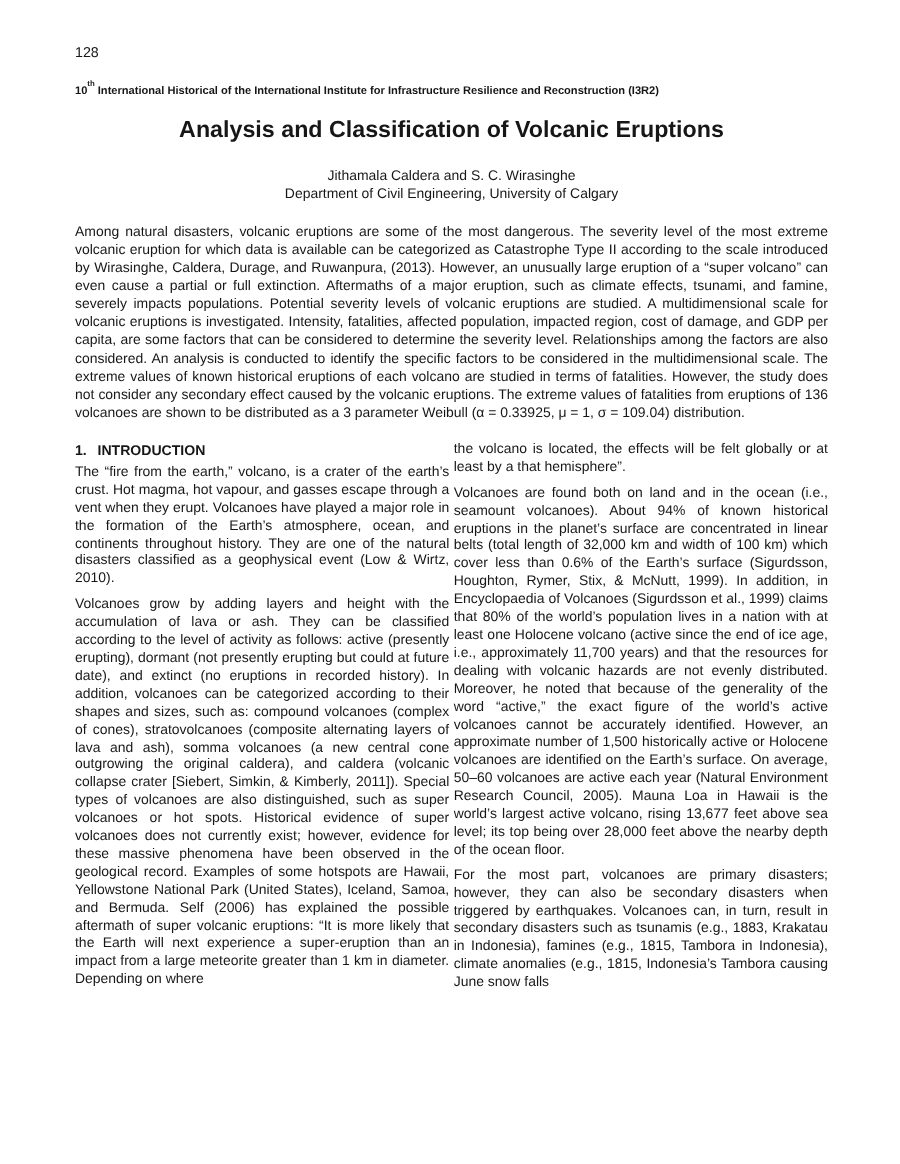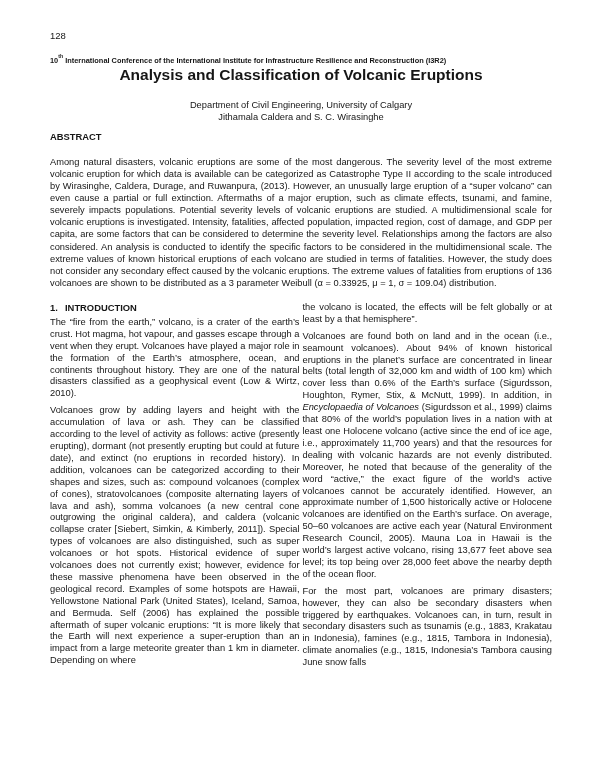--- a/index.html
+++ b/index.html
@@ -7,50 +7,49 @@
   body {
     width: 600px; height: 776px;
     font-family: "Liberation Sans", sans-serif;
     color: #161616;
     overflow: hidden;
   }
   .page { width: 600px; height: 736px; padding: 30px 48px 0 50px; background: #fff; }
   .page-number { font-size: 9.5px; }
   .conf-header { margin-top: 13px; font-weight: bold; font-size: 7.4px; line-height: 9.4px; }
   .conf-header sup { font-size: 5.2px; position: relative; top: -2px; }
-  .paper-title { text-align: center; font-weight: bold; font-size: 15.5px; line-height: 18px; }
+  .paper-title { margin-top: 13px; text-align: center; font-weight: bold; font-size: 15.5px; line-height: 18px; }
   .byline { margin-top: 15px; text-align: center; font-size: 9.3px; line-height: 12px; }
   .abstract-heading { margin-top: 8px; font-weight: bold; font-size: 9.4px; line-height: 12px; }
   .abstract-text { margin-top: 13px; font-size: 9.3px; line-height: 12.1px; text-align: justify; }
   .columns { margin-top: 13px; display: flex; gap: 3px; }
   .col { flex: 1 1 0; font-size: 9.3px; line-height: 11.9px; text-align: justify; }
   .col p { margin: 0 0 5px 0; }
   .section-heading { font-size: 9.4px; font-weight: bold; line-height: 12px; margin-bottom: 3px; text-align: left; }
   .section-number { display: inline-block; width: 15px; }
-  .em { font-style: italic; }
+  .em { }
 </style>
 </head>
 <body>
 
 <div class="page">
 
   <div class="page-number">128</div>
 
   <div class="conf-header">
-    <div><span>10</span><sup>th</sup><span> International Conference of the International Institute for Infrastructure Resilience and Reconstruction (I3R2)</span></div>
+    <div><span>10</span><sup>th</sup><span> International Historical of the International Institute for Infrastructure Resilience and Reconstruction (I3R2)</span></div>
   </div>
 
   <h1 class="paper-title">Analysis and Classification of Volcanic Eruptions</h1>
 
   <div class="byline">
+    <div>Jithamala Caldera and S. C. Wirasinghe</div>
     <div>Department of Civil Engineering, University of Calgary</div>
-    <div>Jithamala Caldera and S. C. Wirasinghe</div>
   </div>
 
-  <h2 class="abstract-heading">ABSTRACT</h2>
   <p class="abstract-text">Among natural disasters, volcanic eruptions are some of the most dangerous. The severity level of the most extreme volcanic eruption for which data is available can be categorized as Catastrophe Type II according to the scale introduced by Wirasinghe, Caldera, Durage, and Ruwanpura, (2013). However, an unusually large eruption of a “super volcano” can even cause a partial or full extinction. Aftermaths of a major eruption, such as climate effects, tsunami, and famine, severely impacts populations. Potential severity levels of volcanic eruptions are studied. A multidimensional scale for volcanic eruptions is investigated. Intensity, fatalities, affected population, impacted region, cost of damage, and GDP per capita, are some factors that can be considered to determine the severity level. Relationships among the factors are also considered. An analysis is conducted to identify the specific factors to be considered in the multidimensional scale. The extreme values of known historical eruptions of each volcano are studied in terms of fatalities. However, the study does not consider any secondary effect caused by the volcanic eruptions. The extreme values of fatalities from eruptions of 136 volcanoes are shown to be distributed as a 3 parameter Weibull (α = 0.33925, μ = 1, σ = 109.04) distribution.</p>
 
   <div class="columns">
 
     <div class="col">
       <h3 class="section-heading"><span class="section-number">1.</span><span>INTRODUCTION</span></h3>
       <p>The “fire from the earth,” volcano, is a crater of the earth’s crust. Hot magma, hot vapour, and gasses escape through a vent when they erupt. Volcanoes have played a major role in the formation of the Earth’s atmosphere, ocean, and continents throughout history. They are one of the natural disasters classified as a geophysical event (Low &amp; Wirtz, 2010).</p>
       <p>Volcanoes grow by adding layers and height with the accumulation of lava or ash. They can be classified according to the level of activity as follows: active (presently erupting), dormant (not presently erupting but could at future date), and extinct (no eruptions in recorded history). In addition, volcanoes can be categorized according to their shapes and sizes, such as: compound volcanoes (complex of cones), stratovolcanoes (composite alternating layers of lava and ash), somma volcanoes (a new central cone outgrowing the original caldera), and caldera (volcanic collapse crater [Siebert, Simkin, &amp; Kimberly, 2011]). Special types of volcanoes are also distinguished, such as super volcanoes or hot spots. Historical evidence of super volcanoes does not currently exist; however, evidence for these massive phenomena have been observed in the geological record. Examples of some hotspots are Hawaii, Yellowstone National Park (United States), Iceland, Samoa, and Bermuda. Self (2006) has explained the possible aftermath of super volcanic eruptions: “It is more likely that the Earth will next experience a super-eruption than an impact from a large meteorite greater than 1 km in diameter. Depending on where</p>
     </div>
 

